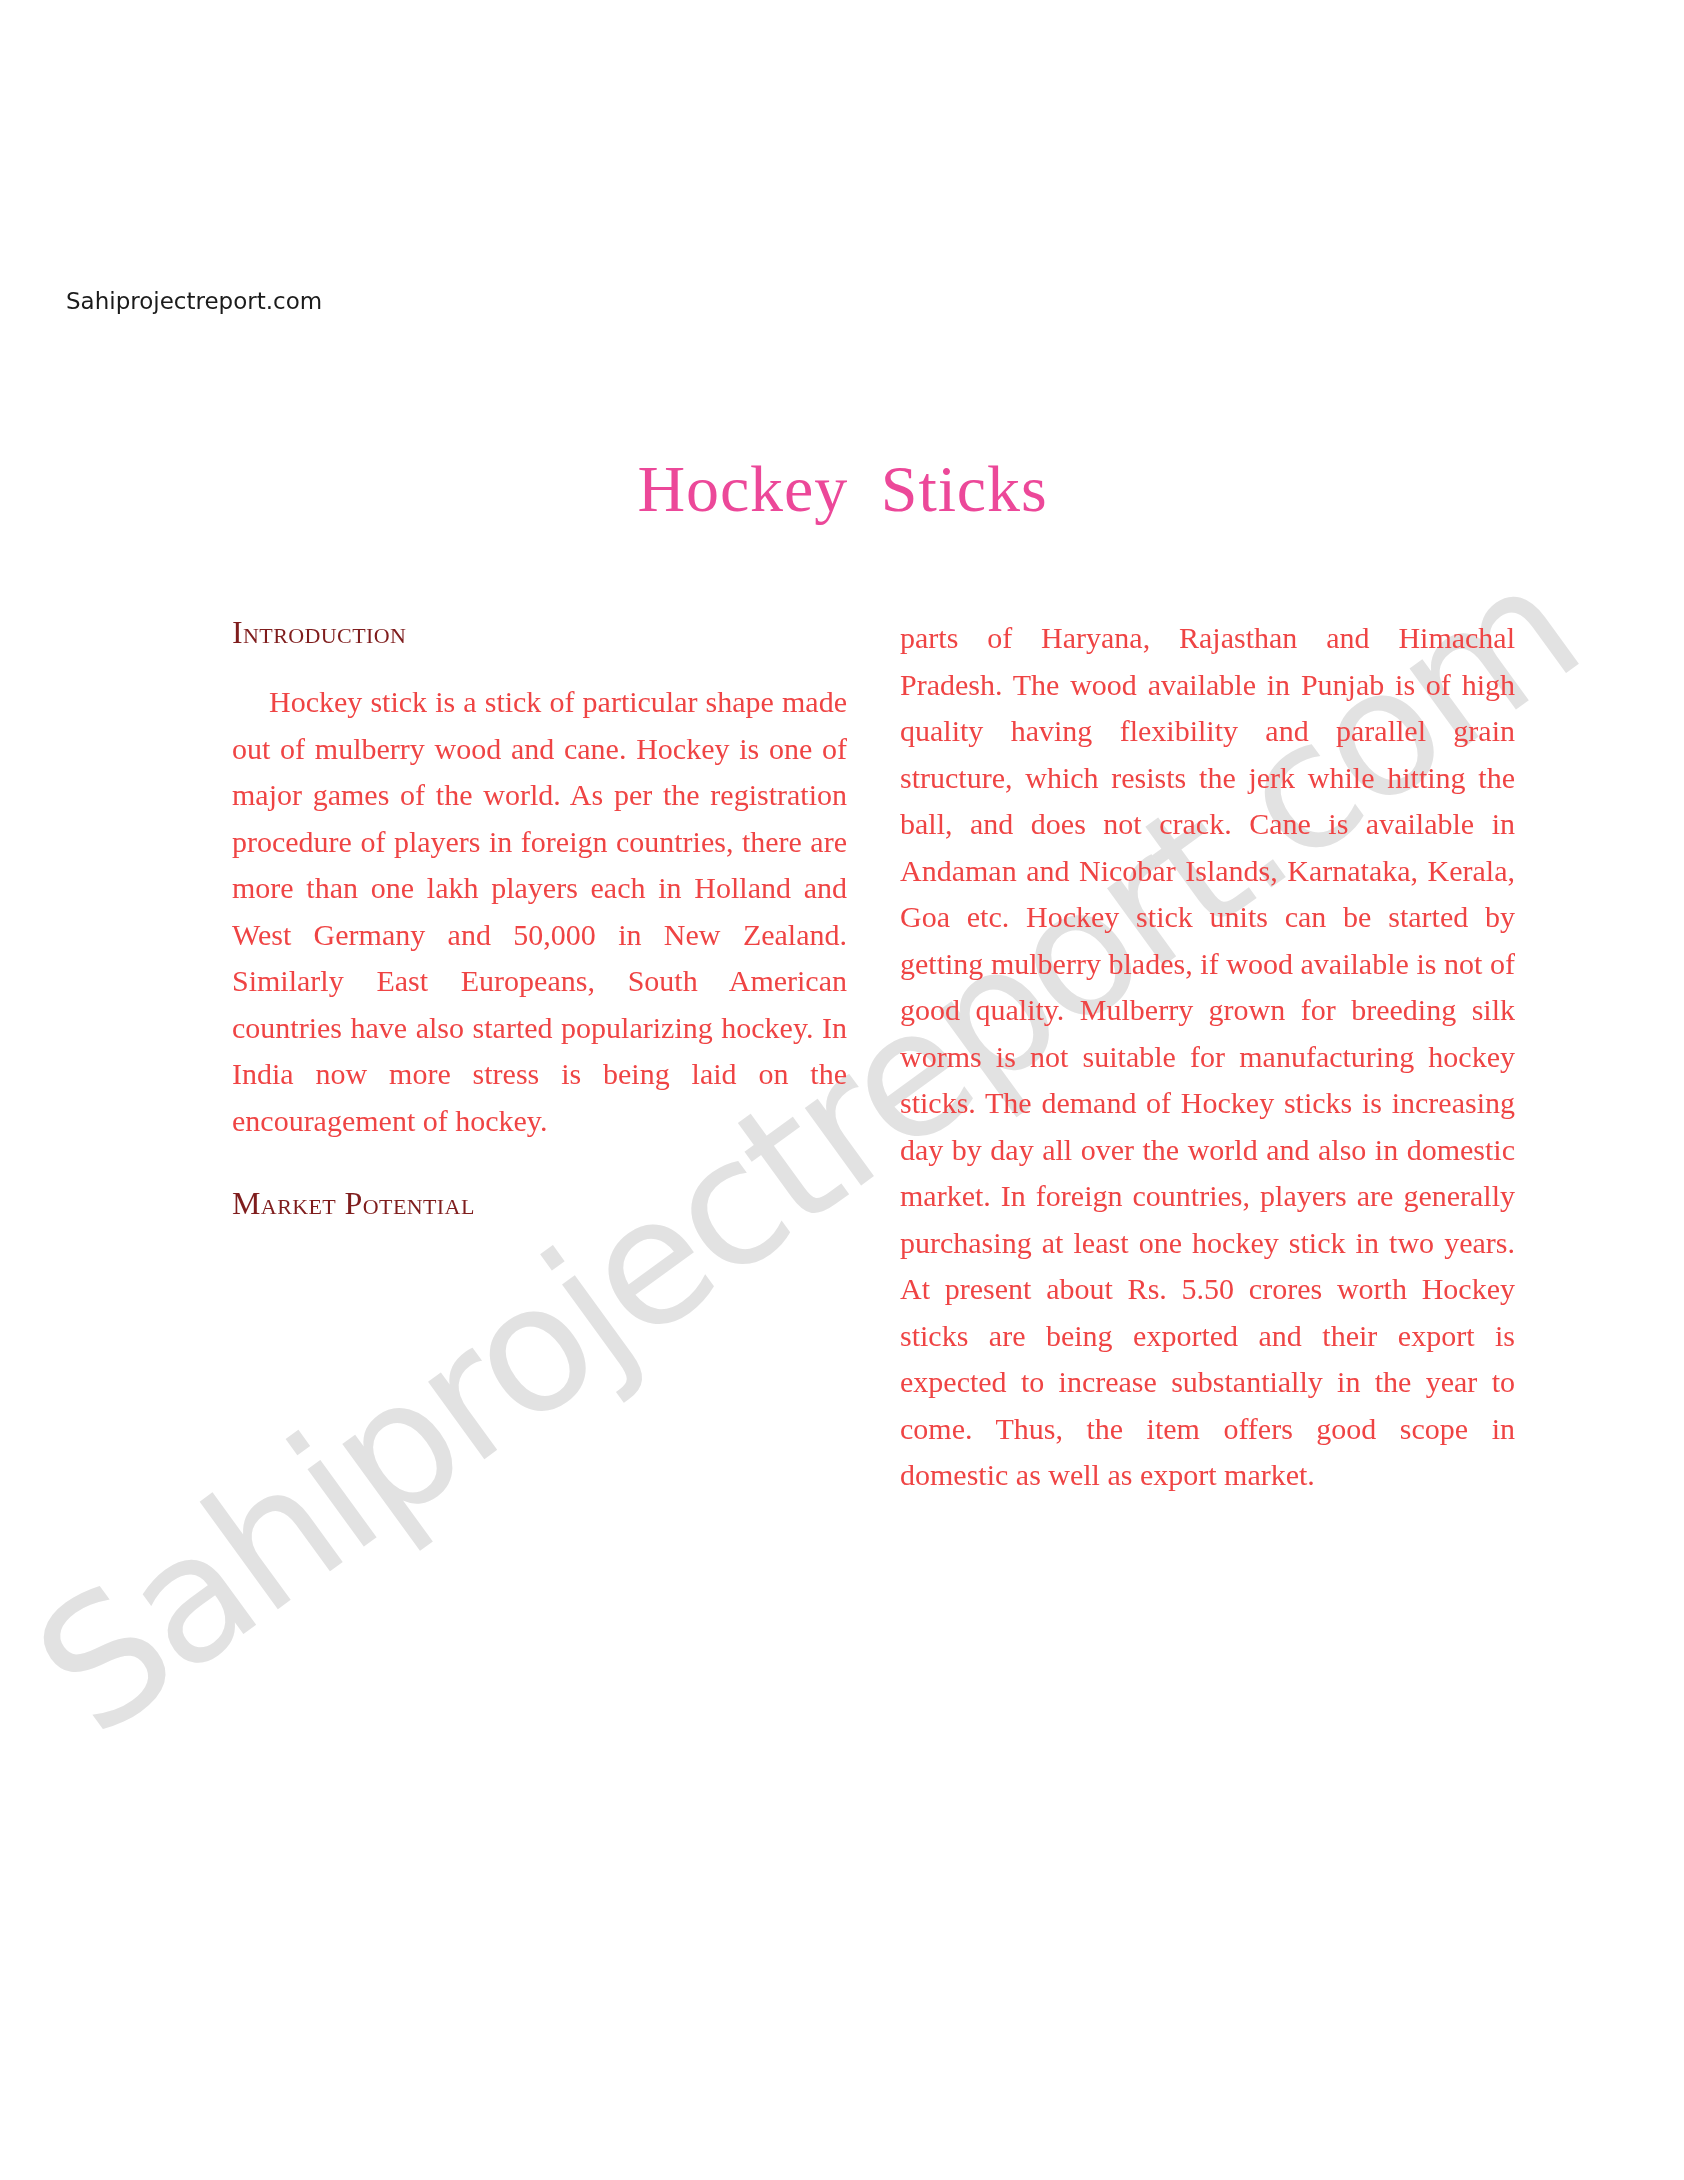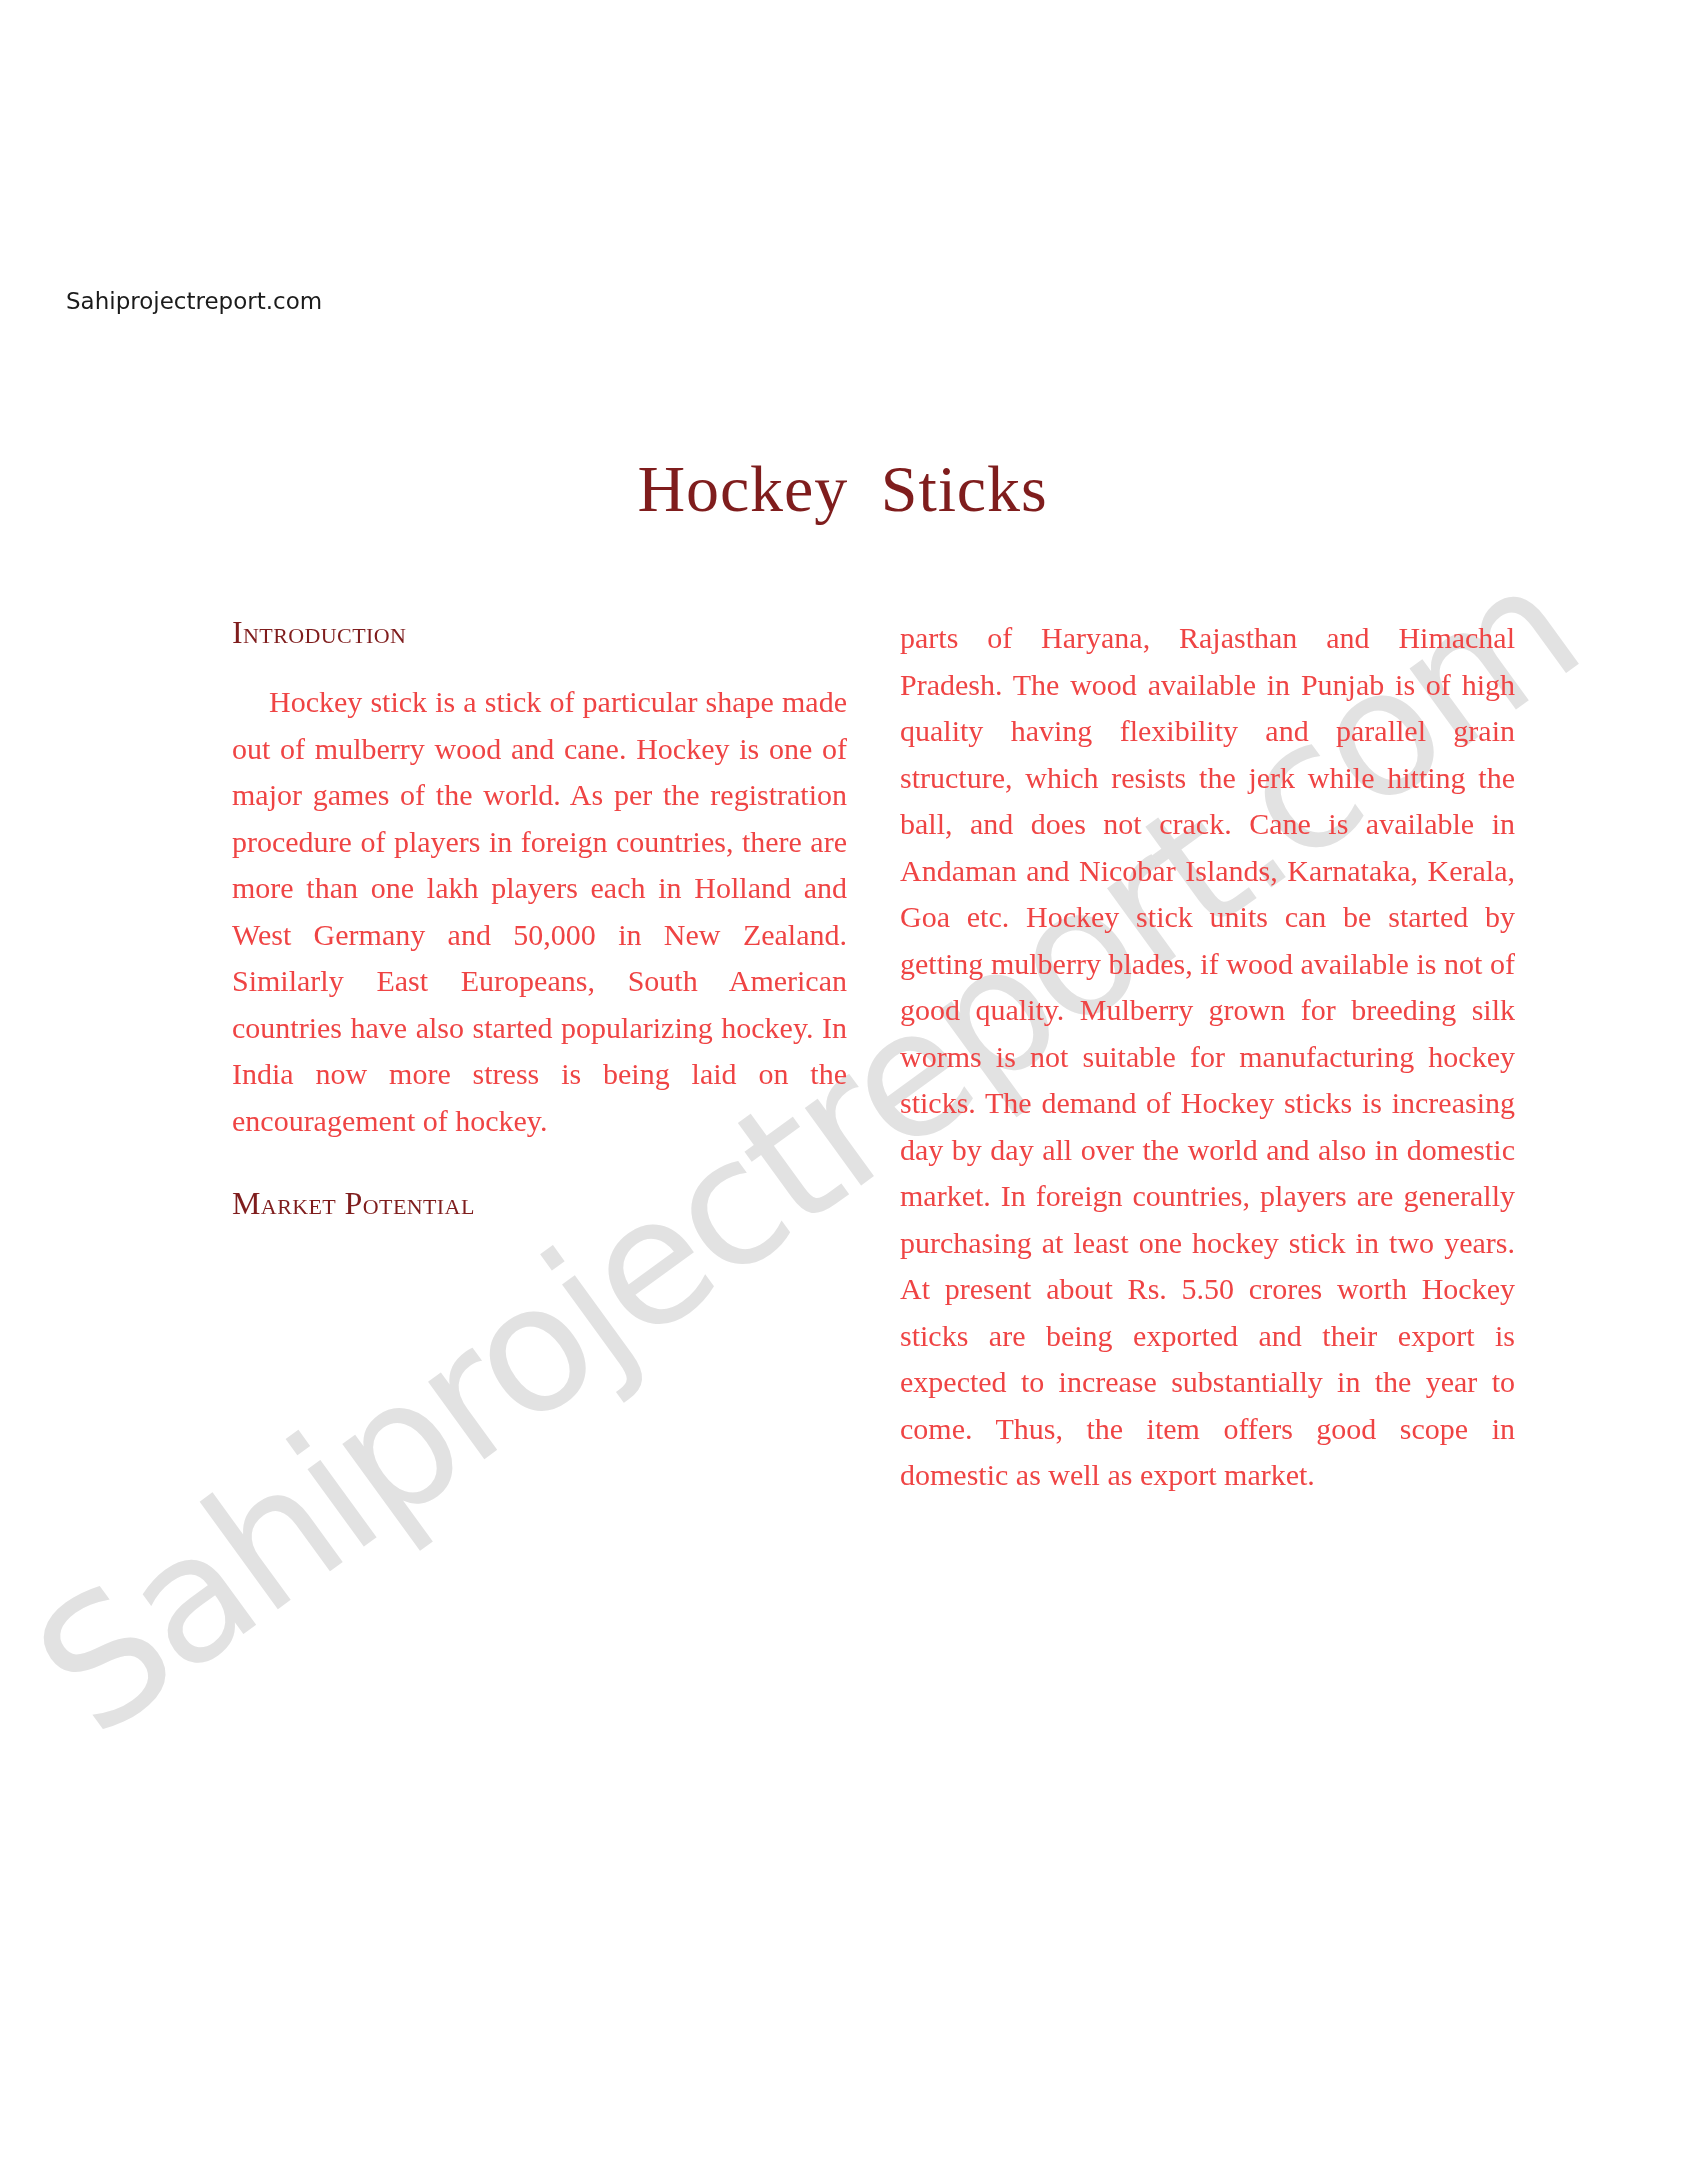--- a/index.html
+++ b/index.html
@@ -57,21 +57,21 @@
   .page-title {
     position: absolute;
     left: 0;
     right: 0;
     top: 407px;
     z-index: 3;
     text-align: center;
     font-family: "Liberation Serif", "DejaVu Serif", serif;
     font-size: 66px;
     font-weight: 400;
-    color: #7f1d1d;
+    color: #ec4899;
     letter-spacing: 0.9px;
     word-spacing: 15.3px;
   }
 
   
   .body-grid {
     position: absolute;
     left: 232px;
     top: 615px;
     width: 1282px;

